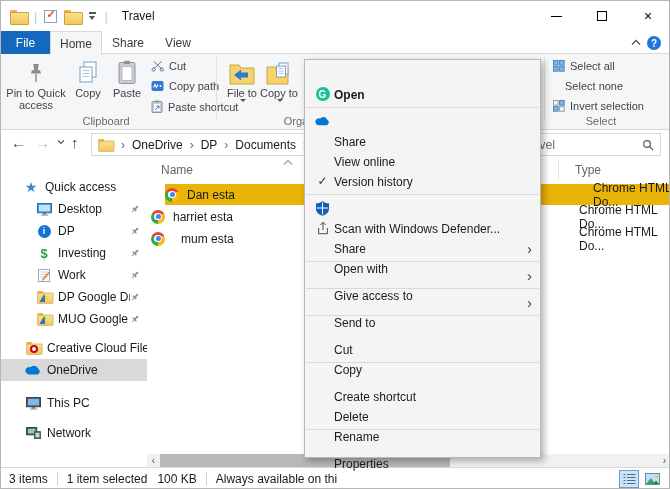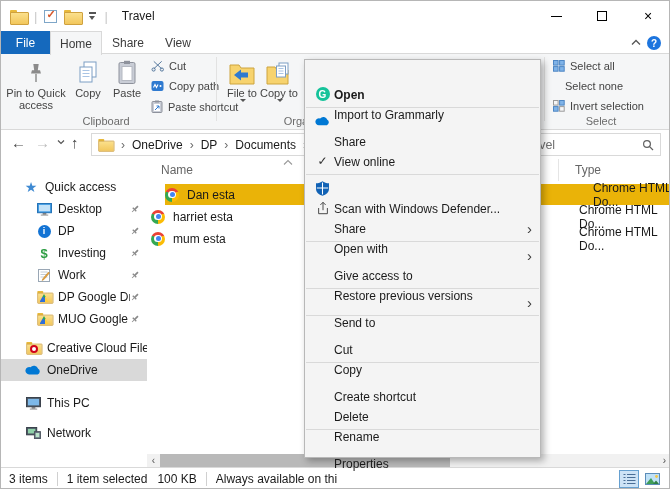--- a/index.html
+++ b/index.html
@@ -461,21 +461,21 @@
     <div class="frow sel" style="top:25px;">
       <span class="chrome"></span>
       <span class="fname">Dan esta</span>
       <span class="ftype">Chrome HTML Do...</span>
     </div>
     <div class="frow" style="top:47px;">
       <span class="chrome"></span>
       <span class="fname">harriet esta</span>
       <span class="ftype">Chrome HTML Do...</span>
     </div>
-    <div class="frow" style="top:69px;">
+    <div class="frow" style="top:69px;gap:8px;">
       <span class="chrome"></span>
       <span class="fname">mum esta</span>
       <span class="ftype">Chrome HTML Do...</span>
     </div>
   </div>
 
   <div id="hscroll">
     <div class="sarr" id="sarr-l">‹</div>
     <div id="hthumb"></div>
     <div class="sarr" id="sarr-r">›</div>
@@ -507,34 +507,37 @@
 
   <div id="ctxmenu">
     <div class="mi">
       <span class="mic"></span>
       <span class="mil bold">Open</span>
     </div>
     <div class="mi">
       <span class="mic">
           <span class="gicon">G</span>
         </span>
-      <span class="mil">Import to Grammarly</span>
     </div>
     <div class="msep"></div>
     <div class="mi">
       <span class="mic">
         <svg width="15" height="10" viewBox="0 0 20 12">
             <path d="M5.2 11.5 a4.6 4.6 0 1 1 1.6-8.9 A5.6 5.6 0 0 1 16.4 4.4 a3.9 3.9 0 0 1-.6 7.1 z" fill="#0078d4"></path>
           </svg>
       </span>
       <span class="mil">Share</span>
     </div>
     <div class="mi">
       <span class="mic"></span>
       <span class="mil">View online</span>
+    </div>
+    <div class="mi">
+      <span class="mic"></span>
+      <span class="mil">Version history</span>
     </div>
     <div class="mi">
       <span class="mic">✓</span>
     </div>
     <div class="msep"></div>
     <div class="mi">
       <span class="mic">
         <svg width="13" height="15" viewBox="0 0 16 18">
             <path d="M8 0 C10 1.5 13 2.5 16 2.5 V9 c0 5-3.5 7.5-8 9 C3.5 16.5 0 14 0 9 V2.5 C3 2.5 6 1.5 8 0z" fill="#1162b5"></path>
             <path d="M8 1.5 V16.5 M1 8.5 H15" stroke="#fff" stroke-width="1.3"></path>
@@ -556,24 +559,20 @@
       <span class="mic"></span>
       <span class="mil">Open with</span>
       <span class="mch">›</span>
     </div>
     <div class="msep"></div>
     <div class="mi">
       <span class="mic"></span>
       <span class="mil">Give access to</span>
       <span class="mch">›</span>
     </div>
-    <div class="mi">
-      <span class="mic"></span>
-      <span class="mil">Restore previous versions</span>
-    </div>
     <div class="msep"></div>
     <div class="mi">
       <span class="mic"></span>
       <span class="mil">Send to</span>
       <span class="mch">›</span>
     </div>
     <div class="msep"></div>
     <div class="mi">
       <span class="mic"></span>
       <span class="mil">Cut</span>

